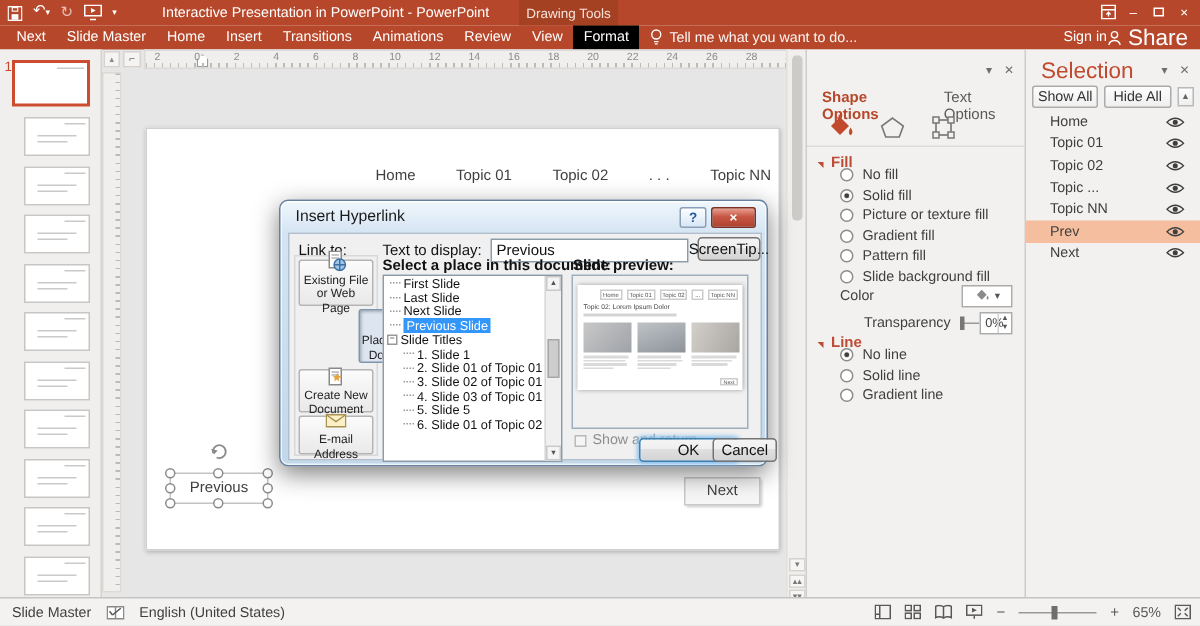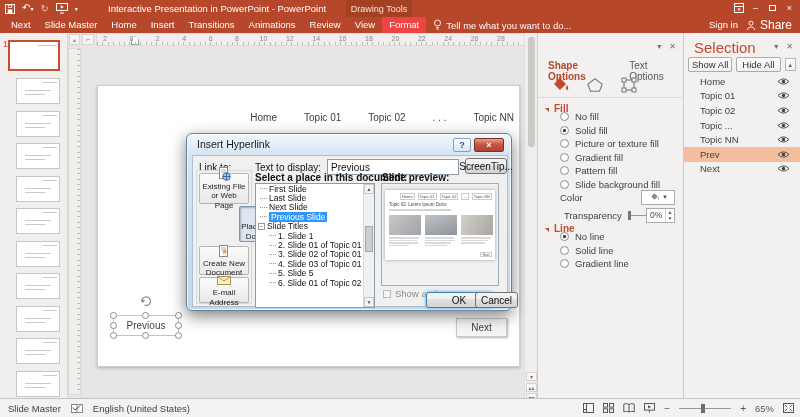--- a/index.html
+++ b/index.html
@@ -13,24 +13,24 @@
   .qat .dim { opacity:.65; }
   .app-title { position:absolute; left:108px; top:3px; font-size:9.5px; color:#FFFFFF; white-space:nowrap; }
   .ctx-group { position:absolute; left:346px; top:0; width:66px; height:17px; background:#A54123; color:#F6E0D8; font-size:9px; display:flex; align-items:center; justify-content:center; white-space:nowrap; }
   .winbtns { position:absolute; right:2px; top:0; height:15px; display:flex; }
   .winbtn { width:17px; height:15px; display:flex; align-items:center; justify-content:center; color:#fff; font-size:9px; }
   .maxbox { width:7px; height:6px; border:1px solid #fff; display:inline-block; }
 
   
   .tabrow { position:absolute; left:0; top:17px; width:800px; height:16px; background:#B7472A; display:flex; align-items:stretch; padding-left:4px; }
   .tab { padding:0 7px; font-size:9.5px; line-height:16px; color:#FFFFFF; white-space:nowrap; }
-  .tab.active { background:#ef4444; }
+  .tab.active { background:#000000; }
   .tellme { display:flex; align-items:center; gap:4px; margin-left:7px; color:rgba(255,255,255,.95); font-size:9.5px; white-space:nowrap; }
   .signin { position:absolute; right:62px; top:17px; line-height:16px; color:#fff; font-size:9.5px; }
-  .share { position:absolute; right:8px; top:17px; height:16px; display:flex; align-items:center; gap:4px; color:#fff; font-size:12px; }
+  .share { position:absolute; right:8px; top:17px; height:16px; display:flex; align-items:center; gap:4px; color:#fff; font-size:15px; }
 
   
   .thumbs { position:absolute; left:0; top:33px; width:68px; height:365px; background:#F0EFED; border-right:1px solid #D5D2CF; overflow:hidden; }
   .thumb-num { position:absolute; left:3px; top:6px; font-size:9px; color:#C0492E; }
   .thumb { position:absolute; background:#fff; border:1px solid #C8C6C4; }
   .thumb.master { left:8px; top:7px; width:52px; height:31px; border:2px solid #CB4D2E; }
   .thumb .bar { position:absolute; background:#C9C9C9; height:1px; }
 
   
   .corner-btn { position:absolute; background:#F5F4F2; border:1px solid #D5D2CF; color:#8A8A8A; font-size:6px; display:flex; align-items:center; justify-content:center; }
@@ -66,21 +66,21 @@
   .icon-row { position:absolute; left:12px; top:43px; display:flex; gap:16px; align-items:center; }
   .fdivider { position:absolute; left:0; right:0; top:64px; border-top:1px solid #DEDCDA; }
   .sec-header { position:absolute; left:7px; display:flex; align-items:center; gap:5px; font-size:10px; font-weight:700; color:#BE4B35; }
   .tri { width:0; height:0; border-left:4px solid transparent; border-top:4px solid #BE4B35; transform:translateY(1px); }
   .opt-list { position:absolute; left:22px; right:4px; }
   .opt-row { height:13.5px; display:flex; align-items:center; gap:6px; font-size:9.5px; color:#3F3F3F; }
   .radio { width:9px; height:9px; border:1px solid #8C8C8C; border-radius:50%; background:#fff; position:relative; flex:0 0 auto; }
   .radio.sel::after { content:""; position:absolute; left:2px; top:2px; width:3px; height:3px; border-radius:50%; background:#3F3F3F; box-shadow:0 0 1px #3F3F3F; }
   .color-row { position:absolute; left:22px; top:156px; right:8px; height:16px; display:flex; align-items:center; justify-content:space-between; font-size:9.5px; }
   .color-btn { width:34px; height:15px; background:#fff; border:1px solid #ABABAB; display:flex; align-items:center; justify-content:center; gap:3px; color:#555; font-size:7px; }
-  .transp-row { position:absolute; left:26px; top:174px; right:8px; height:16px; display:flex; align-items:center; font-size:9.5px; }
+  .transp-row { position:absolute; left:38px; top:174px; right:8px; height:16px; display:flex; align-items:center; font-size:9.5px; }
   .transp-slider { position:relative; width:22px; height:9px; margin-left:6px; }
   .transp-slider .track { position:absolute; left:0; right:0; top:4px; height:1px; background:#9A9A9A; }
   .transp-slider .knob { position:absolute; left:0; top:0; width:3px; height:9px; background:#777; }
   .spinbox { margin-left:auto; width:34px; height:15px; background:#fff; border:1px solid #ABABAB; display:flex; align-items:center; font-size:8.5px; padding-left:3px; position:relative; }
   .spin { position:absolute; right:0; top:0; bottom:0; width:9px; border-left:1px solid #D0D0D0; display:flex; flex-direction:column; }
   .spin div { flex:1; font-size:5px; color:#555; display:flex; align-items:center; justify-content:center; }
 
   .sel-btnrow { position:absolute; left:4px; top:24px; right:4px; height:15px; display:flex; gap:4px; }
   .sel-btn { width:47px; height:15px; background:linear-gradient(#FDFDFD,#EFEFEF); border:1px solid #ABABAB; border-radius:2px; font-size:9.5px; color:#333; display:flex; align-items:center; justify-content:center; }
   .ord-btn { width:12px; height:13px; margin-top:1px; background:linear-gradient(#FDFDFD,#EFEFEF); border:1px solid #B9B9B9; color:#666; font-size:6px; display:flex; align-items:center; justify-content:center; }

